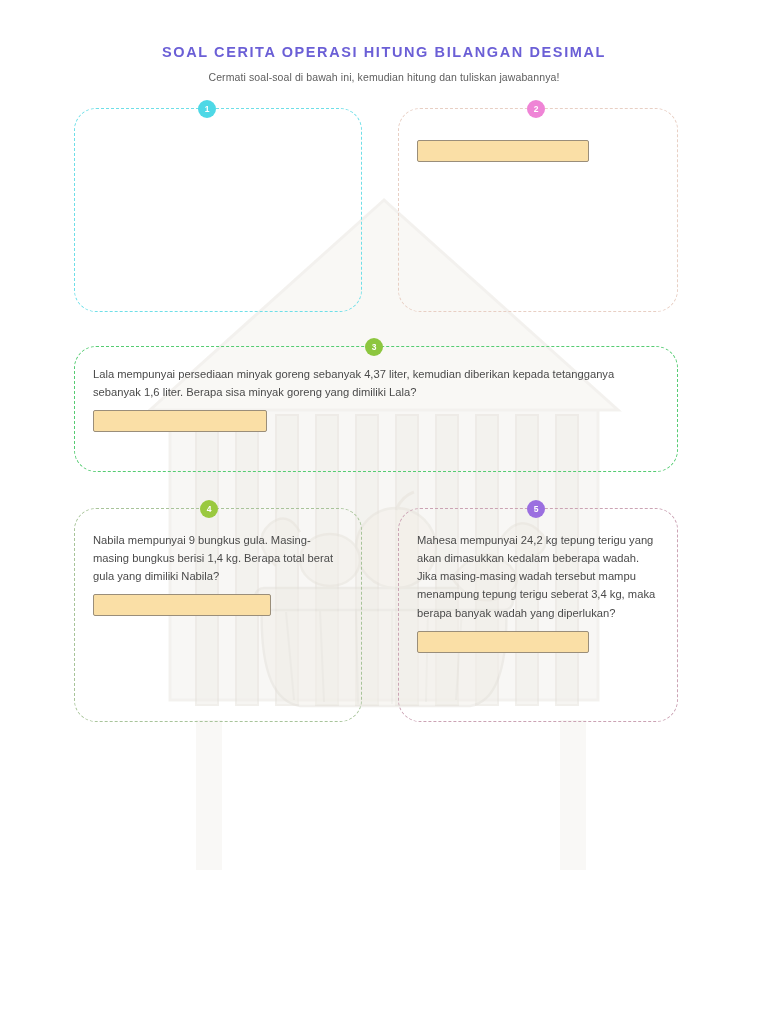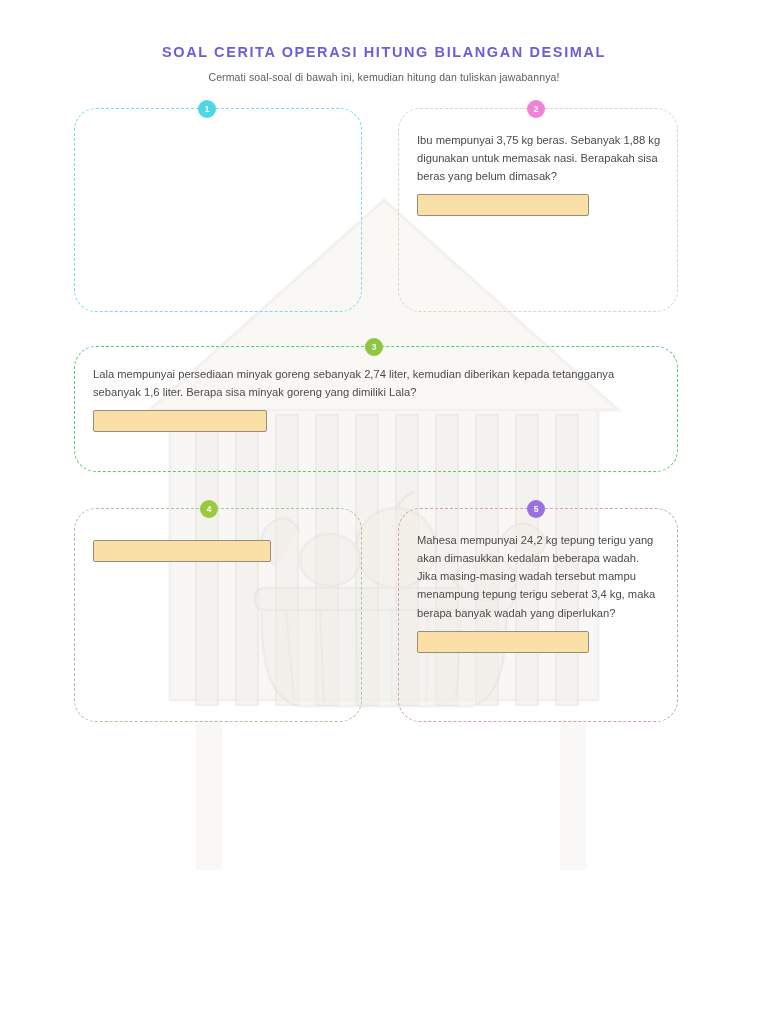--- a/index.html
+++ b/index.html
@@ -171,36 +171,36 @@
     <p id="worksheet-subtitle" style="color: rgb(93, 93, 93);">Cermati soal-soal di bawah ini, kemudian hitung dan tuliskan jawabannya!</p>
   </div>
 
   <div class="card" id="card-1" style="border-color: rgb(111, 223, 232);">
     <div class="badge" style="background: rgb(78, 216, 230);">1</div>
   </div>
 
   <div class="card" id="card-2" style="border-color: rgb(232, 207, 196);">
     <div class="badge" style="background: rgb(239, 132, 214);">2</div>
     <div class="card-inner">
-      <p class="question-text">Ibu mempunyai 3,75 kg beras. Sebanyak 1,88 kg digunakan untuk memasak nasi. Berapakah sisa beras yang belum dimasak?</p>
       <div class="answer-box" placeholder="" style="background: rgb(250, 223, 166); border-color: rgb(154, 142, 122);"></div>
     </div>
   </div>
 
   <div class="card" id="card-3" style="border-color: rgb(85, 204, 114);">
     <div class="badge" style="background: rgb(141, 198, 63);">3</div>
     <div class="card-inner">
-      <p class="question-text">Lala mempunyai persediaan minyak goreng sebanyak 2,74 liter, kemudian diberikan kepada tetangganya sebanyak 1,6 liter. Berapa sisa minyak goreng yang dimiliki Lala?</p>
+      <p class="question-text">Lala mempunyai persediaan minyak goreng sebanyak 4,37 liter, kemudian diberikan kepada tetangganya sebanyak 1,6 liter. Berapa sisa minyak goreng yang dimiliki Lala?</p>
       <div class="answer-box" placeholder="" style="background: rgb(250, 223, 166); border-color: rgb(154, 142, 122);"></div>
     </div>
   </div>
 
   <div class="card" id="card-4" style="border-color: rgb(168, 196, 154);">
     <div class="badge" style="background: rgb(154, 201, 63);">4</div>
     <div class="card-inner">
+      <p class="question-text">Nabila mempunyai 9 bungkus gula. Masing-masing bungkus berisi 1,4 kg. Berapa total berat gula yang dimiliki Nabila?</p>
       <div class="answer-box" placeholder="" style="background: rgb(250, 223, 166); border-color: rgb(154, 142, 122);"></div>
     </div>
   </div>
 
   <div class="card" id="card-5" style="border-color: rgb(203, 163, 180);">
     <div class="badge" style="background: rgb(155, 111, 224);">5</div>
     <div class="card-inner">
       <p class="question-text">Mahesa mempunyai 24,2 kg tepung terigu yang akan dimasukkan kedalam beberapa wadah. Jika masing-masing wadah tersebut mampu menampung tepung terigu seberat 3,4 kg, maka berapa banyak wadah yang diperlukan?</p>
       <div class="answer-box" placeholder="" style="background: rgb(250, 223, 166); border-color: rgb(154, 142, 122);"></div>
     </div>

